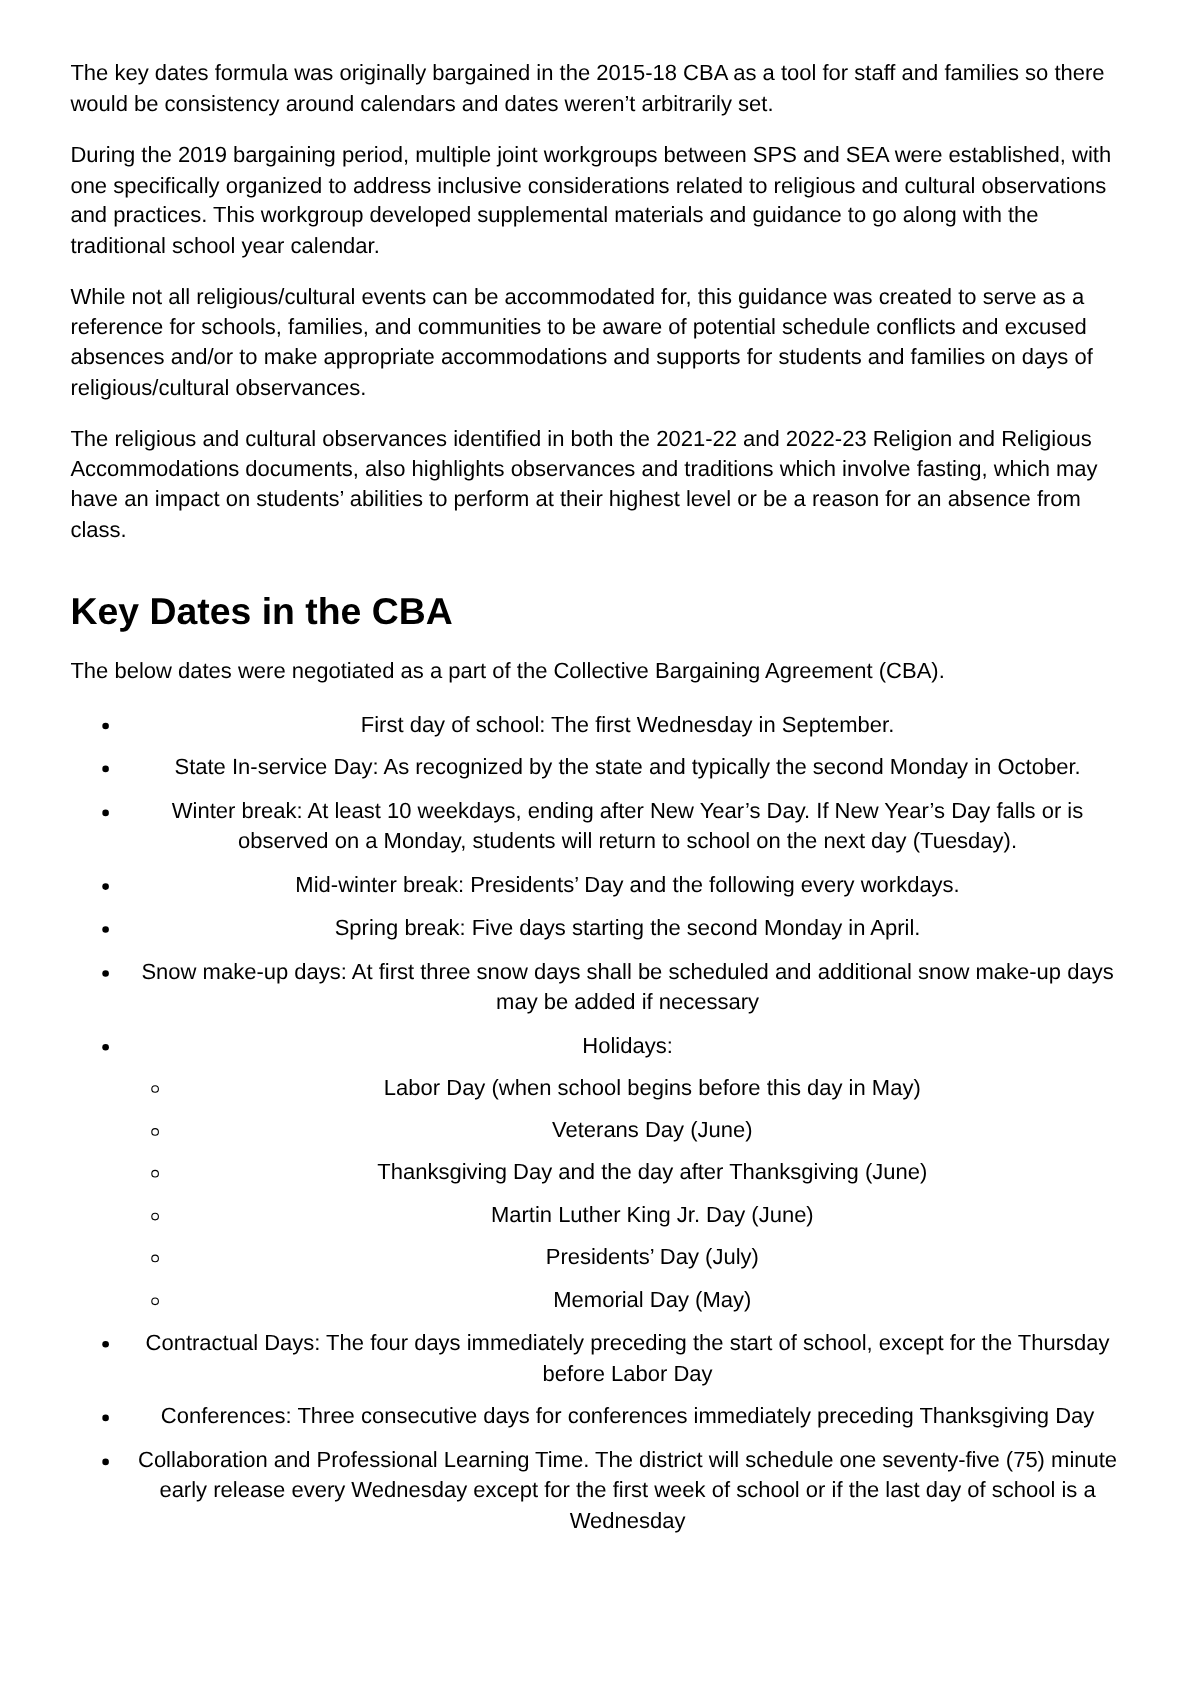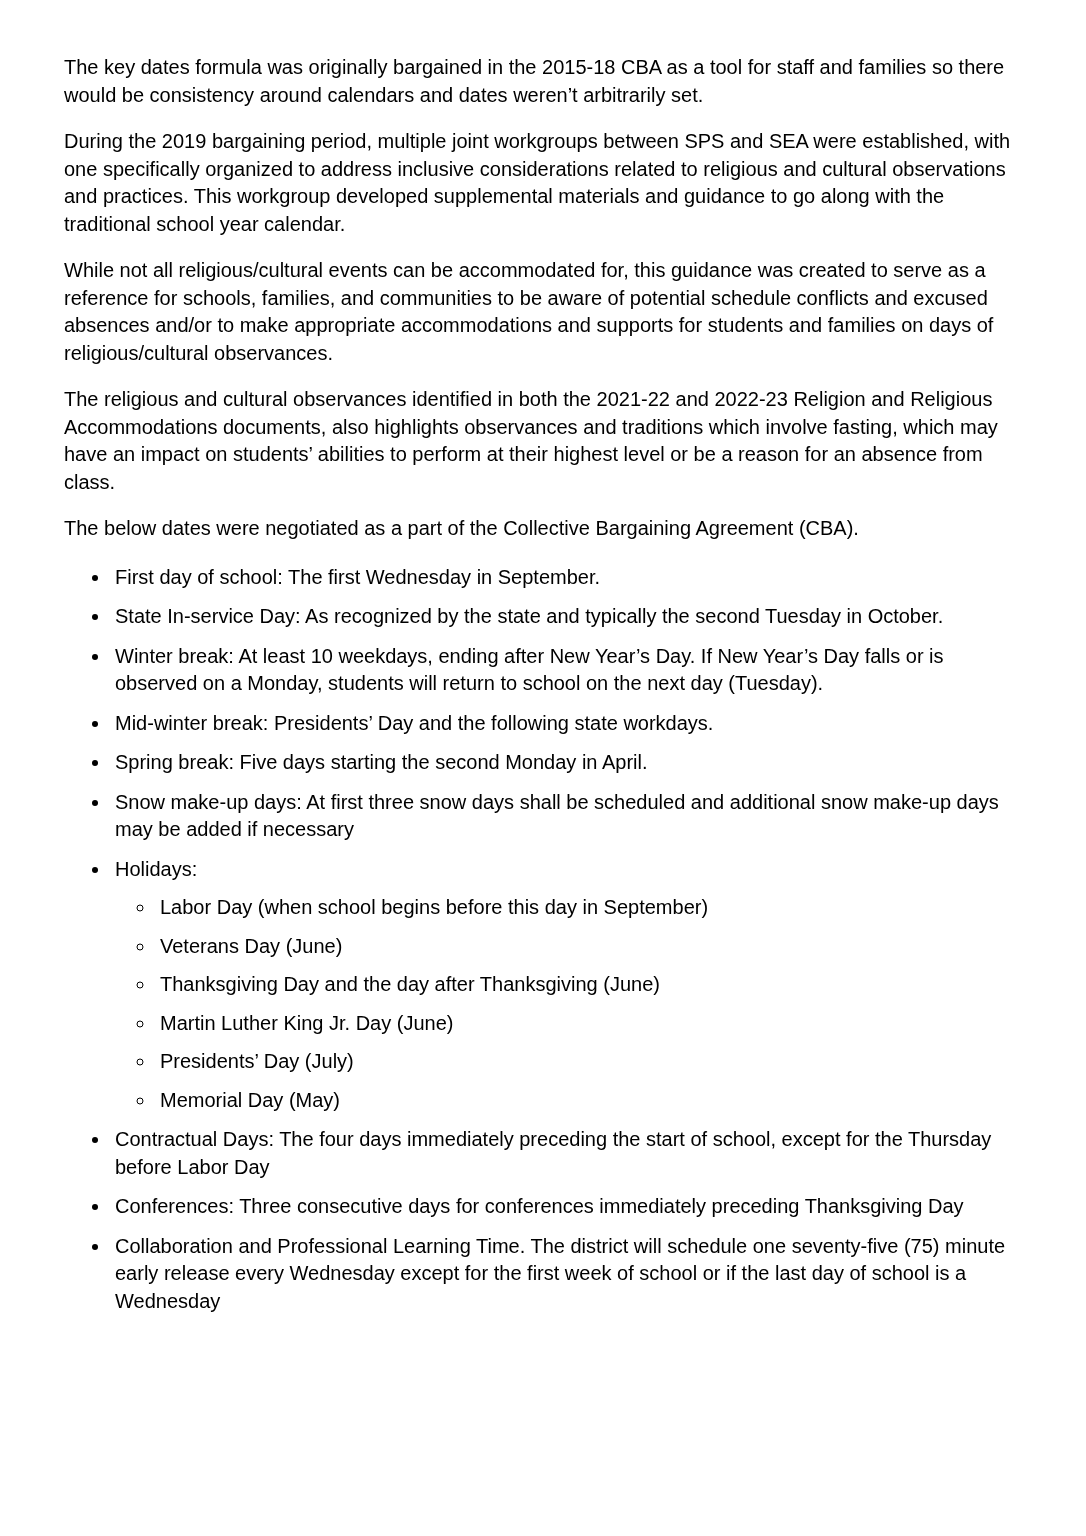--- a/index.html
+++ b/index.html
@@ -35,20 +35,21 @@
     margin: 0 0 0 0;
   }
   ul.main-list {
     list-style: disc outside;
     margin: 21px 0 0 0;
     padding: 0 0 0 47px;
   }
   ul.main-list > li {
     margin: 0 0 12px 0;
     padding-left: 4px;
+    text-align: center;
   }
   ul.sub-list {
     list-style: circle outside;
     margin: 11px 0 0 0;
     padding: 0 0 0 41px;
   }
   ul.sub-list > li {
     margin: 0 0 11px 0;
     padding-left: 4px;
   }
@@ -59,34 +60,35 @@
 <div class="page">
 
   <p class="para">The key dates formula was originally bargained in the 2015-18 CBA as a tool for staff and families so there would be consistency around calendars and dates weren’t arbitrarily set.</p>
 
   <p class="para">During the 2019 bargaining period, multiple joint workgroups between SPS and SEA were established, with one specifically organized to address inclusive considerations related to religious and cultural observations and practices. This workgroup developed supplemental materials and guidance to go along with the traditional school year calendar.</p>
 
   <p class="para">While not all religious/cultural events can be accommodated for, this guidance was created to serve as a reference for schools, families, and communities to be aware of potential schedule conflicts and excused absences and/or to make appropriate accommodations and supports for students and families on days of religious/cultural observances.</p>
 
   <p class="para">The religious and cultural observances identified in both the 2021-22 and 2022-23 Religion and Religious Accommodations documents, also highlights observances and traditions which involve fasting, which may have an impact on students’ abilities to perform at their highest level or be a reason for an absence from class.</p>
 
+  <h1 class="section-heading">Key Dates in the CBA</h1>
 
   <p class="intro">The below dates were negotiated as a part of the Collective Bargaining Agreement (CBA).</p>
 
   <ul class="main-list">
     <li>First day of school: The first Wednesday in September.</li>
-    <li>State In-service Day: As recognized by the state and typically the second Tuesday in October.</li>
+    <li>State In-service Day: As recognized by the state and typically the second Monday in October.</li>
     <li>Winter break: At least 10 weekdays, ending after New Year’s Day. If New Year’s Day falls or is observed on a Monday, students will return to school on the next day (Tuesday).</li>
-    <li>Mid-winter break: Presidents’ Day and the following state workdays.</li>
+    <li>Mid-winter break: Presidents’ Day and the following every workdays.</li>
     <li>Spring break: Five days starting the second Monday in April.</li>
     <li>Snow make-up days: At first three snow days shall be scheduled and additional snow make-up days may be added if necessary</li>
     <li>
       <span>Holidays:</span>
       <ul class="sub-list">
-        <li>Labor Day (when school begins before this day in September)</li>
+        <li>Labor Day (when school begins before this day in May)</li>
         <li>Veterans Day (June)</li>
         <li>Thanksgiving Day and the day after Thanksgiving (June)</li>
         <li>Martin Luther King Jr. Day (June)</li>
         <li>Presidents’ Day (July)</li>
         <li>Memorial Day (May)</li>
       </ul>
     </li>
     <li>Contractual Days: The four days immediately preceding the start of school, except for the Thursday before Labor Day</li>
     <li>Conferences: Three consecutive days for conferences immediately preceding Thanksgiving Day</li>
     <li>Collaboration and Professional Learning Time. The district will schedule one seventy-five (75) minute early release every Wednesday except for the first week of school or if the last day of school is a Wednesday</li>

